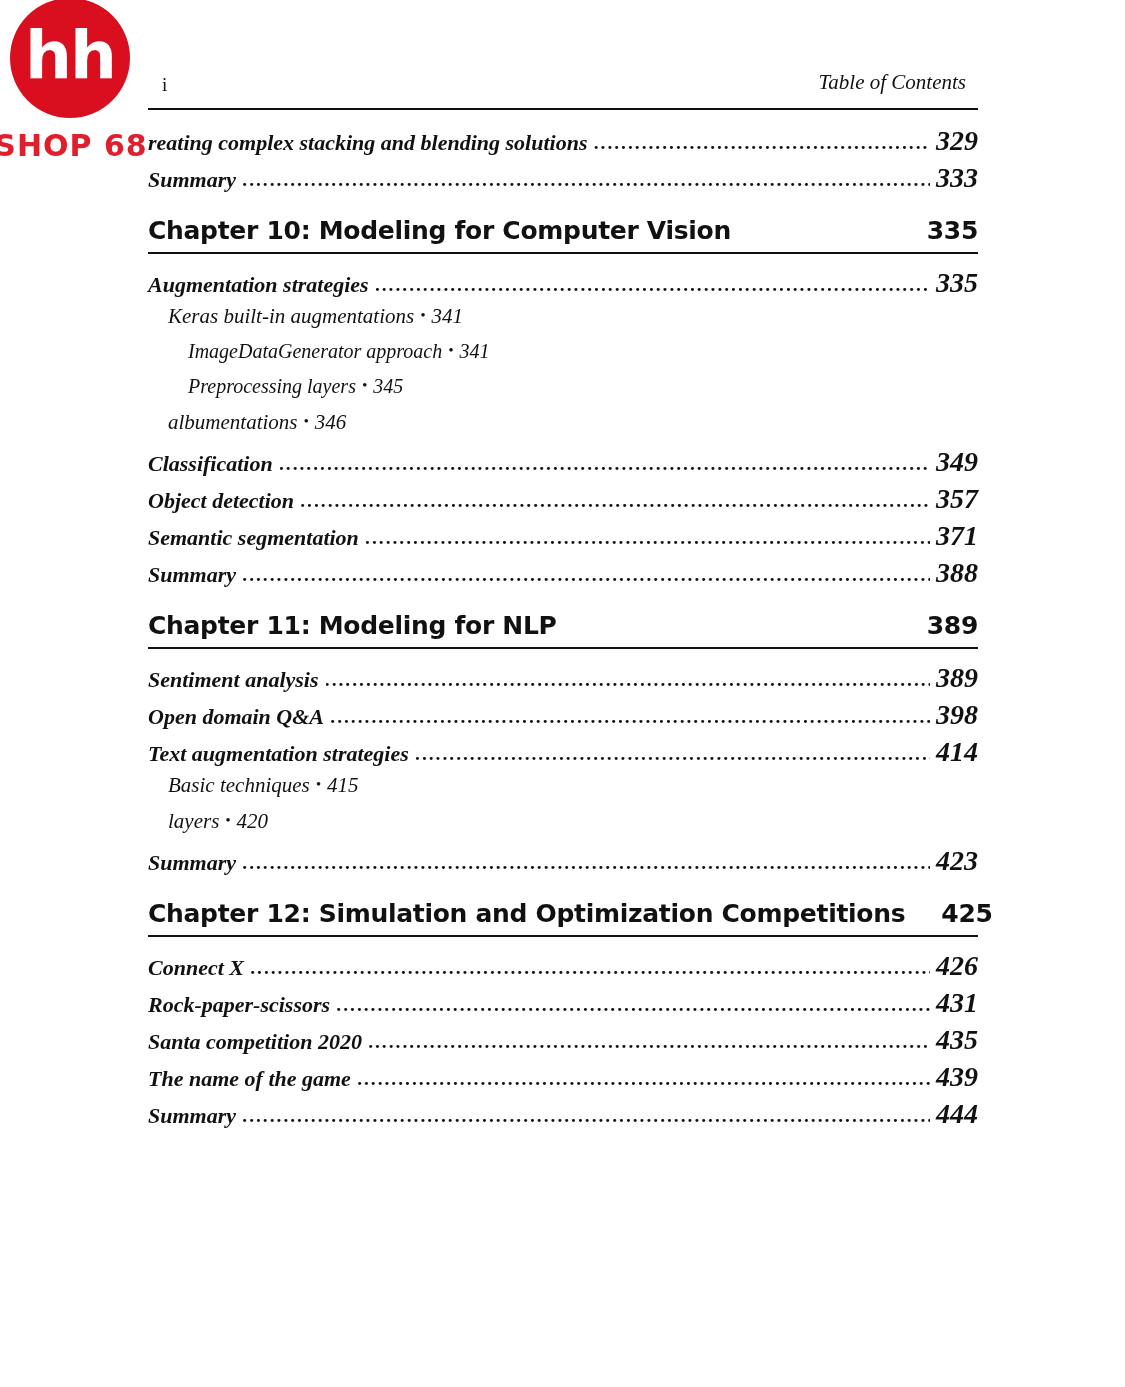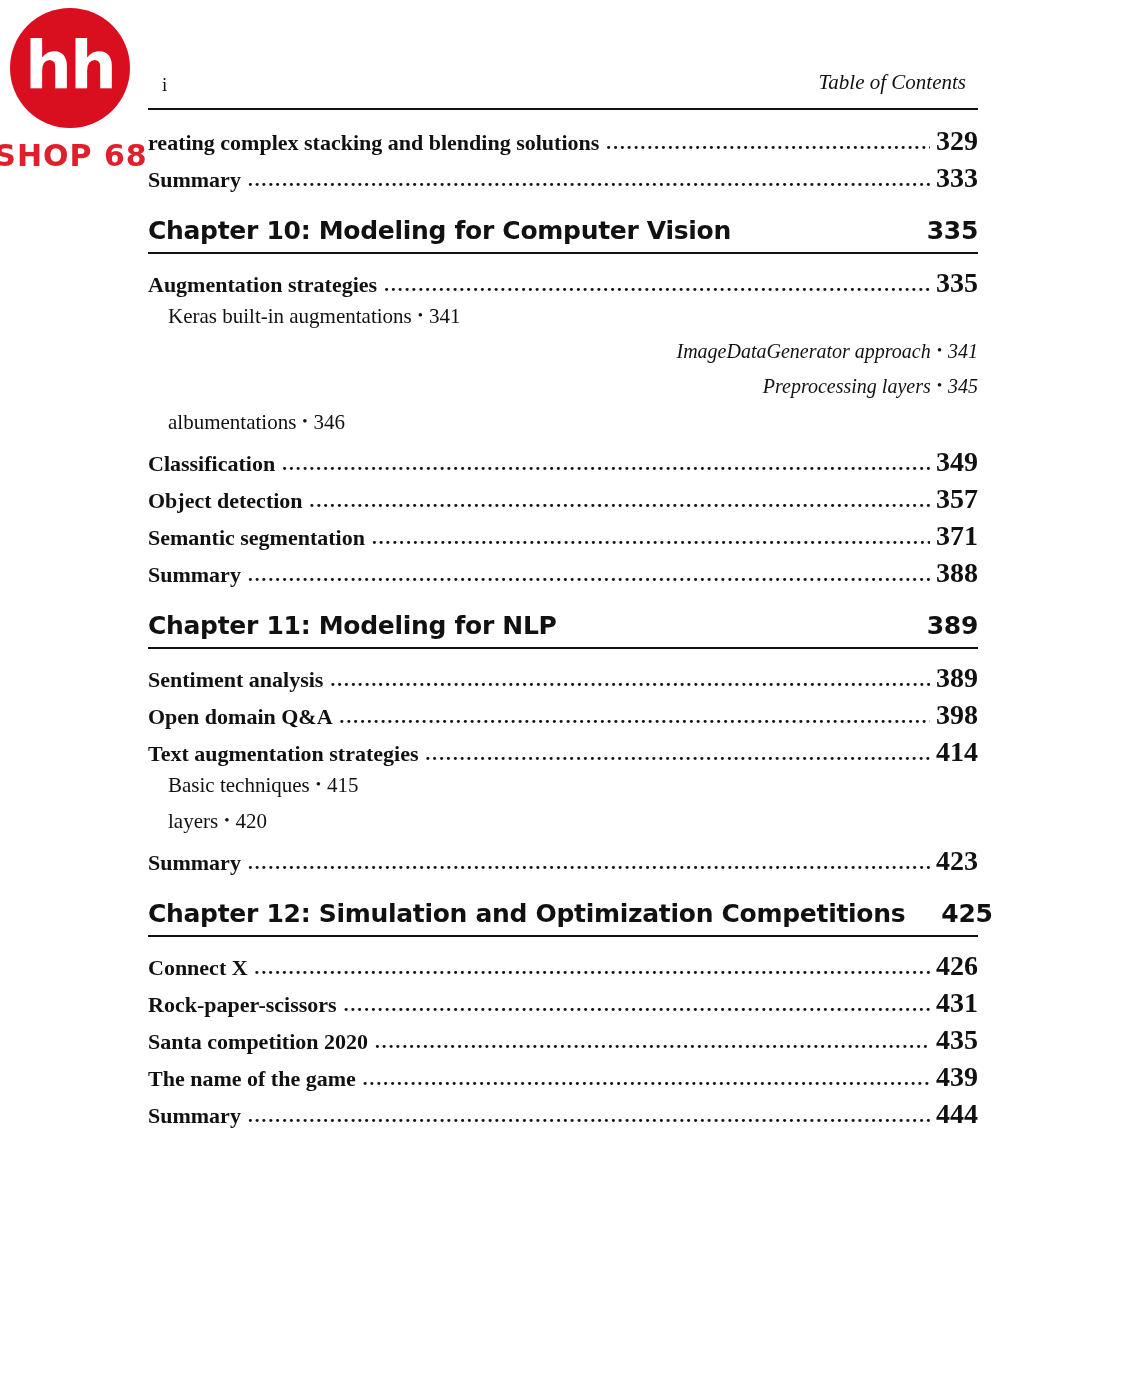--- a/index.html
+++ b/index.html
@@ -13,21 +13,21 @@
     position: relative;
     font-family: "Liberation Serif", serif;
     color: #111111;
     overflow: hidden;
   }
 
   
   #watermark {
     position: absolute;
     left: 0;
-    top: 12px;
+    top: 2px;
     width: 150px;
     height: 175px;
     z-index: 5;
   }
   #logo-circle {
     position: absolute;
     left: 10px;
     top: -4px;
     width: 120px;
     height: 120px;
@@ -100,20 +100,21 @@
   
   .toc {
     margin-top: 6px;
   }
 
   .entry {
     display: flex;
     align-items: baseline;
     width: 100%;
     box-sizing: border-box;
+    font-style: italic;
   }
 
   .entry .label {
     white-space: nowrap;
   }
 
   .entry .leader {
     flex: 1 1 auto;
     overflow: hidden;
     white-space: nowrap;
@@ -153,23 +154,23 @@
     height: 36px;
     padding-top: 9px;
   }
 
   
   .lvl3 {
     font-family: "Liberation Serif", serif;
     font-style: italic;
     font-weight: normal;
     font-size: 20px;
+    margin-left: 40px;
     height: 35px;
     padding-top: 9px;
-    justify-content: flex-end;
   }
 
   .bullet-entry .sep {
     margin: 0 6px;
     font-size: 15px;
     position: relative;
     top: -3px;
   }
 
   

